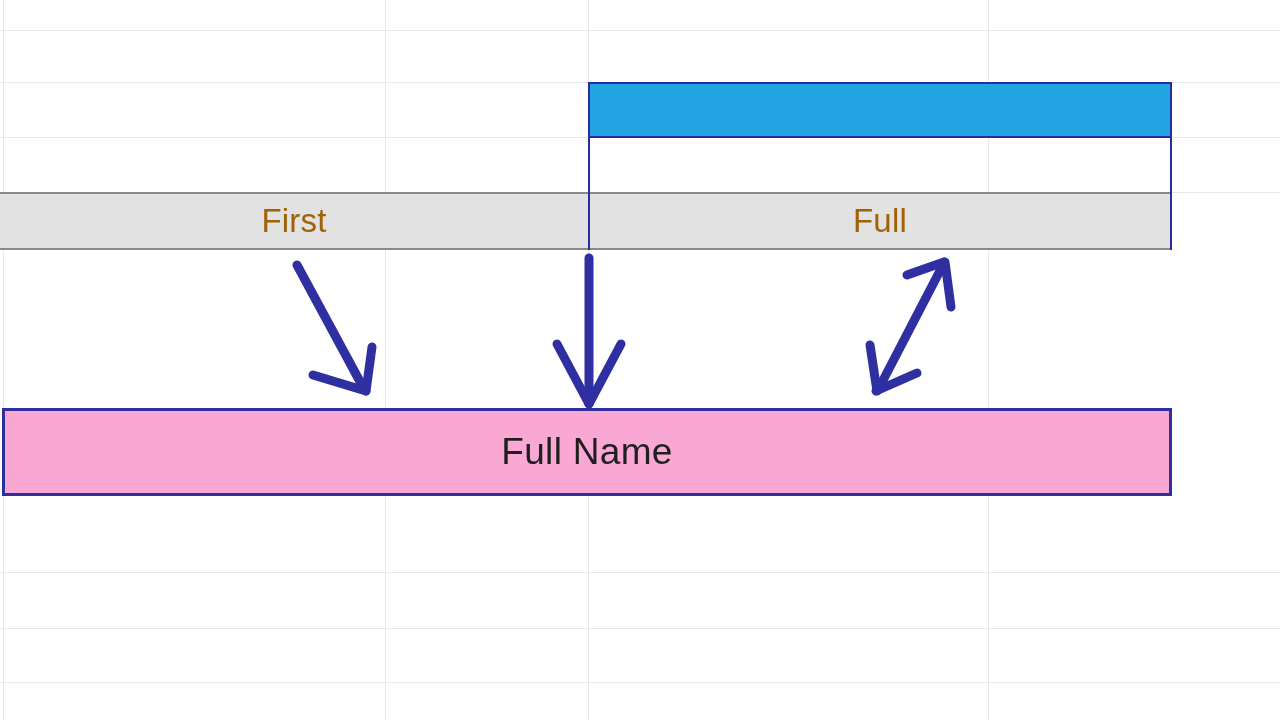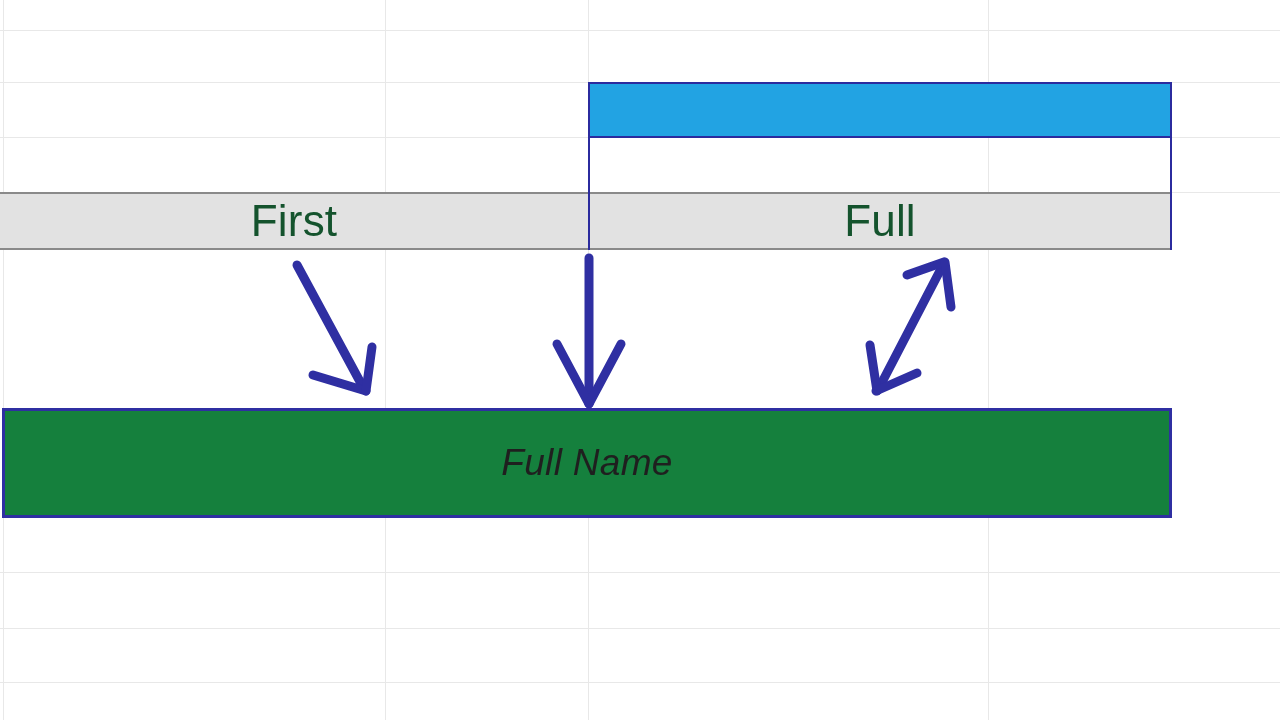--- a/index.html
+++ b/index.html
@@ -88,42 +88,41 @@
     box-sizing: border-box;
     z-index: 4;
   }
   .header-cell {
     position: absolute;
     top: 0;
     height: 100%;
     display: flex;
     align-items: center;
     justify-content: center;
-    font-size: 44px;
-    color: #14532d;
+    font-size: 33px;
+    color: #a16207;
     letter-spacing: 0.2px;
   }
   .header-cell.first { left: 0px;   width: 588px; }
   .header-cell.last  { left: 588px; width: 584px; }
 
   
   .fullname-box {
     position: absolute;
     left: 2px;
     top: 408px;
     width: 1170px;
-    height: 110px;
-    background: #15803d;
+    height: 88px;
+    background: #f9a8d4;
     border: 3px solid #2f2fa2;
     box-sizing: border-box;
     display: flex;
     align-items: center;
     justify-content: center;
     z-index: 5;
-    font-style: italic;
   }
   .fullname-text {
     font-size: 37px;
     color: #1f1f1f;
     letter-spacing: 0.3px;
   }
 
   
   .annot {
     position: absolute;

